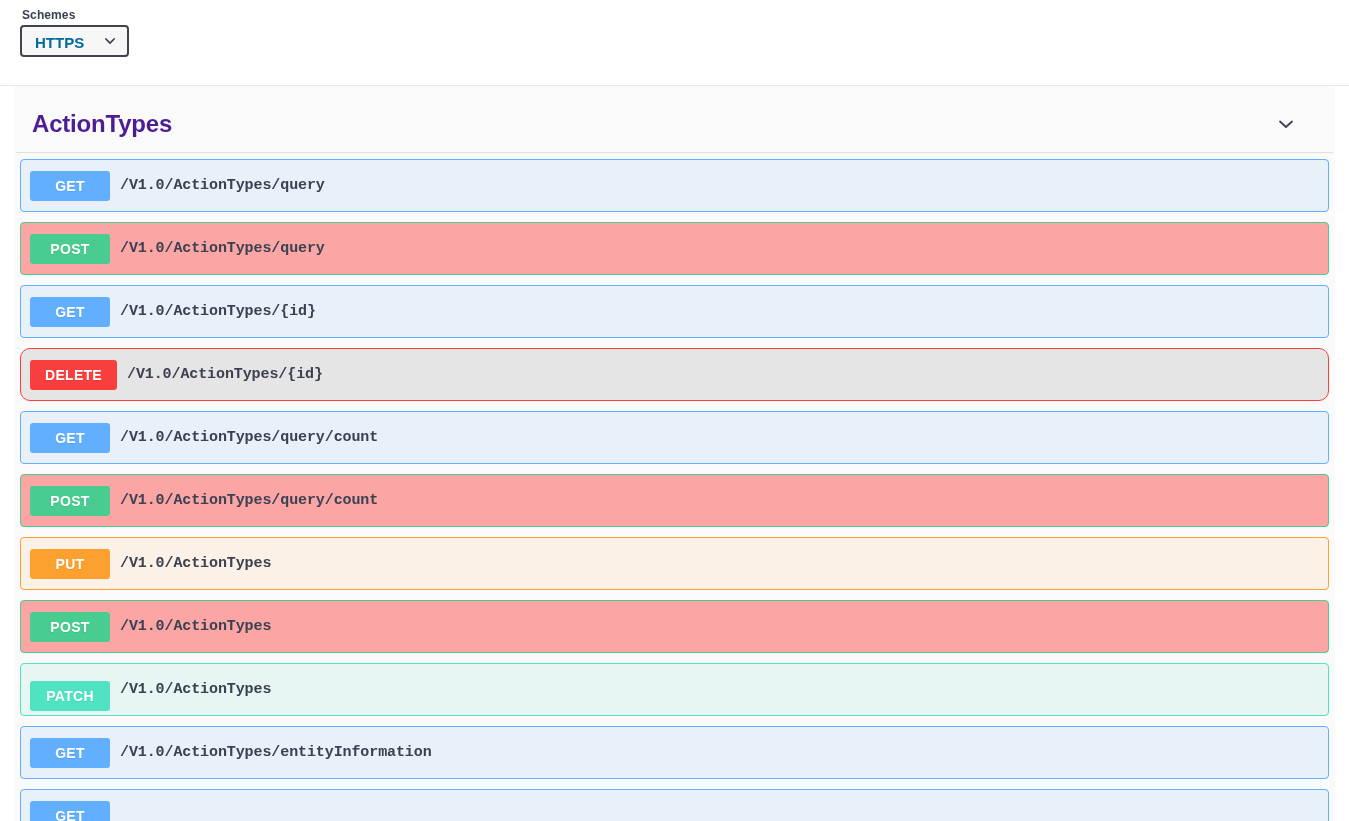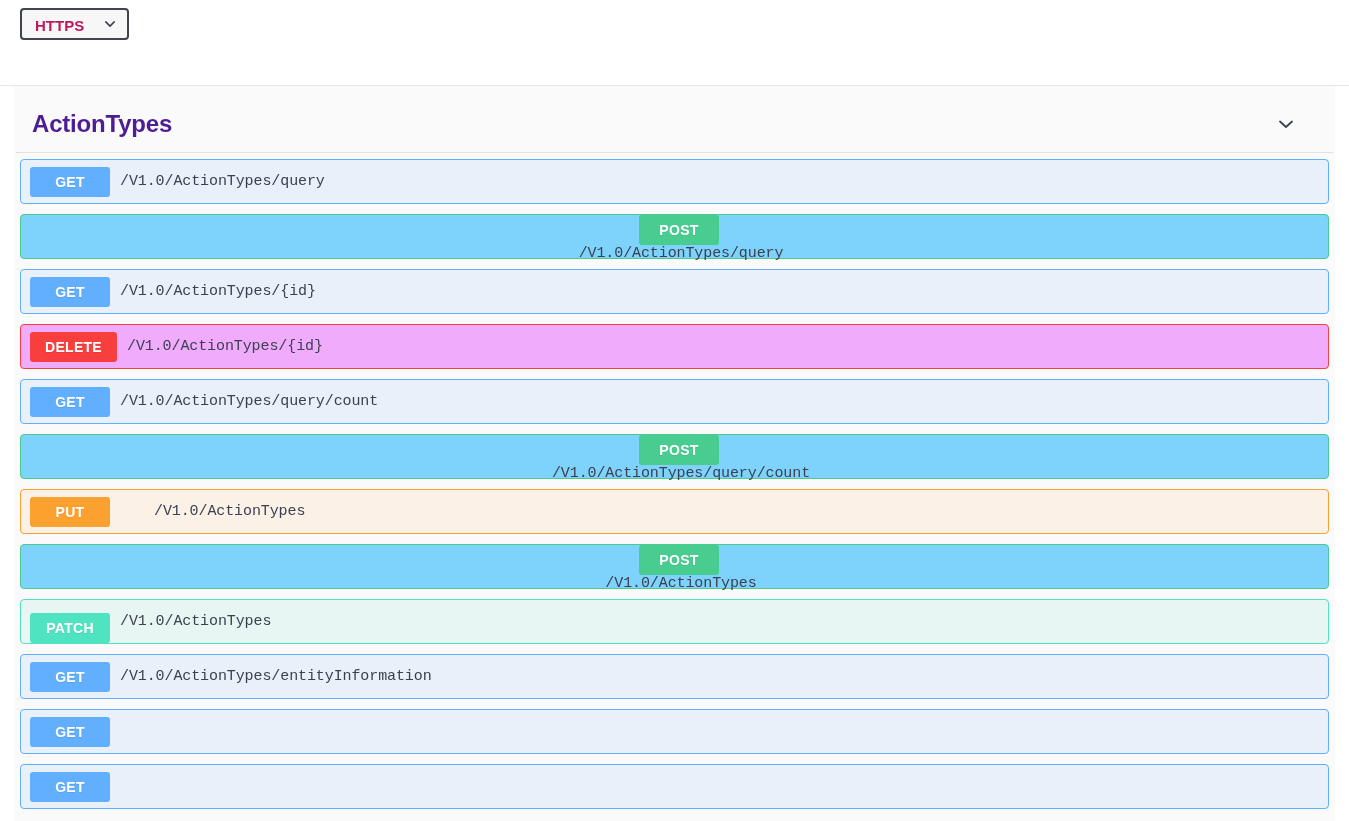--- a/index.html
+++ b/index.html
@@ -31,21 +31,21 @@
     position: relative;
     display: inline-block;
   }
   .schemes-select {
     appearance: none;
     -webkit-appearance: none;
     -moz-appearance: none;
     background: #f7f7f7;
     border: 2px solid #41444e;
     border-radius: 4px;
-    color: #be185d;
+    color: #0369a1;
     font-family: "Liberation Sans", sans-serif;
     font-size: 15px;
     font-weight: 700;
     padding: 6px 42px 6px 13px;
     line-height: 19px;
     height: 32px;
     outline: none;
     cursor: pointer;
   }
   .schemes-chevron {
@@ -92,21 +92,21 @@
     margin-right: 20px;
   }
 
   
   .op-list {
     padding: 6px 6px 0 6px;
   }
   .op-row {
     display: flex;
     align-items: center;
-    height: 45px;
+    height: 53px;
     margin: 0 0 10px 0;
     border-radius: 4px;
     border: 1px solid transparent;
     cursor: pointer;
     padding-left: 3px;
   }
   .op-method {
     flex: 0 0 auto;
     width: 80px;
     height: 30px;
@@ -119,43 +119,44 @@
     display: flex;
     align-items: center;
     justify-content: center;
     margin: 0 0 0 6px;
     text-align: center;
     text-shadow: 0 1px 0 rgba(0,0,0,.08);
   }
   .op-path {
     font-family: "Liberation Mono", monospace;
     font-size: 15px;
-    font-weight: 400;
+    font-weight: 700;
     color: #3b4151;
     padding-left: 10px;
     white-space: nowrap;
     letter-spacing: -0.1px;
   }
 
   
   .m-get   { background: #e8f0f9; border-color: #61affe; }
   .m-get   .op-method { background: #61affe; }
-  .m-post  { background: #7dd3fc; border-color: #49cc90; flex-direction: column; }
+  .m-post  { background: #fca5a5; border-color: #49cc90; }
   .m-post  .op-method { background: #49cc90; }
-  .m-delete{ background: #f0abfc; border-color: #f93e3e; }
+  .m-delete{ background: #e5e5e5; border-color: #f93e3e; border-radius: 10px; }
   .m-delete .op-method { background: #f93e3e; width: 87px; }
-  .m-put   { background: #fbf1e6; border-color: #fca130; gap: 34px; }
+  .m-put   { background: #fbf1e6; border-color: #fca130; }
   .m-put   .op-method { background: #fca130; }
   .m-patch { background: #e7f6f2; border-color: #50e3c2; }
   .m-patch .op-method { background: #50e3c2; margin-top: 12px; }
 </style>
 </head>
 <body>
 
 <div class="schemes-bar">
+  <div class="schemes-label">Schemes</div>
   <div class="schemes-select-wrap">
     <select class="schemes-select"><option>HTTPS</option></select>
     <svg class="schemes-chevron" viewBox="0 0 20 20" fill="none">
       <path d="M4 7 L10 13 L16 7" stroke="#3b4151" stroke-width="2.2" stroke-linecap="round" stroke-linejoin="round"></path>
     </svg>
   </div>
 </div>
 
 <div class="tag-section">
 

